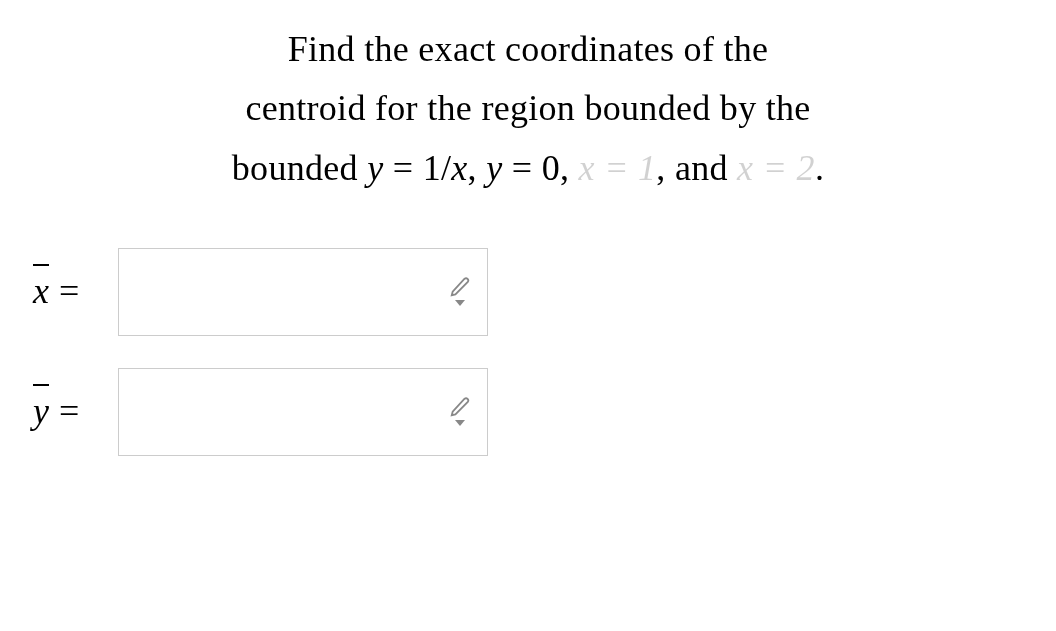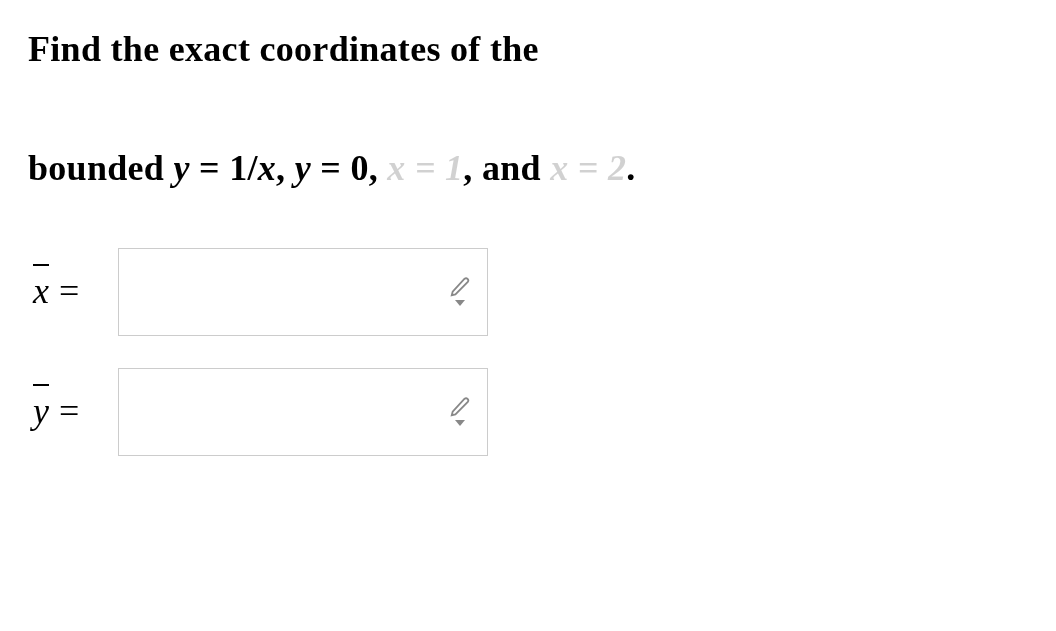--- a/index.html
+++ b/index.html
@@ -14,22 +14,23 @@
       background: #fff;
       padding: 20px 28px;
       width: 1056px;
       height: 631px;
       line-height: 1.6;
     }
     .question-text {
       font-size: 36px;
       line-height: 1.65;
       margin-bottom: 50px;
-      font-weight: 700;
+      font-weight: 400;
       letter-spacing: 0.3px;
+      text-align: center;
     }
     .math-var {
       font-style: italic;
       font-family: 'Times New Roman', serif;
     }
     .faded {
       color: rgba(0,0,0,0.18);
       font-style: italic;
     }
     .answer-row {
@@ -100,21 +101,21 @@
       border-right: 5px solid transparent;
       border-top: 6px solid #888;
       margin-top: 2px;
     }
   </style>
 </head>
 <body>
 
 <div class="question-text">
   <span>Find the exact coordinates of the</span><br>
-  <br>
+  <span>centroid for the region bounded by the</span><br>
   <span>bounded </span><span class="math-var">y</span><span> = 1/</span><span class="math-var">x</span><span>, </span><span class="math-var">y</span><span> = 0, </span><span class="faded math-var">x</span><span class="faded"> = 1</span><span>, and </span><span class="faded math-var">x</span><span class="faded"> = 2</span><span>.</span>
 </div>
 
 <div class="answer-row">
   <div class="answer-label">
     <span class="bar-letter">x</span>
     <span class="equals">=</span>
   </div>
   <div class="input-container">
     <input type="text" class="answer-input" value="" style="">

